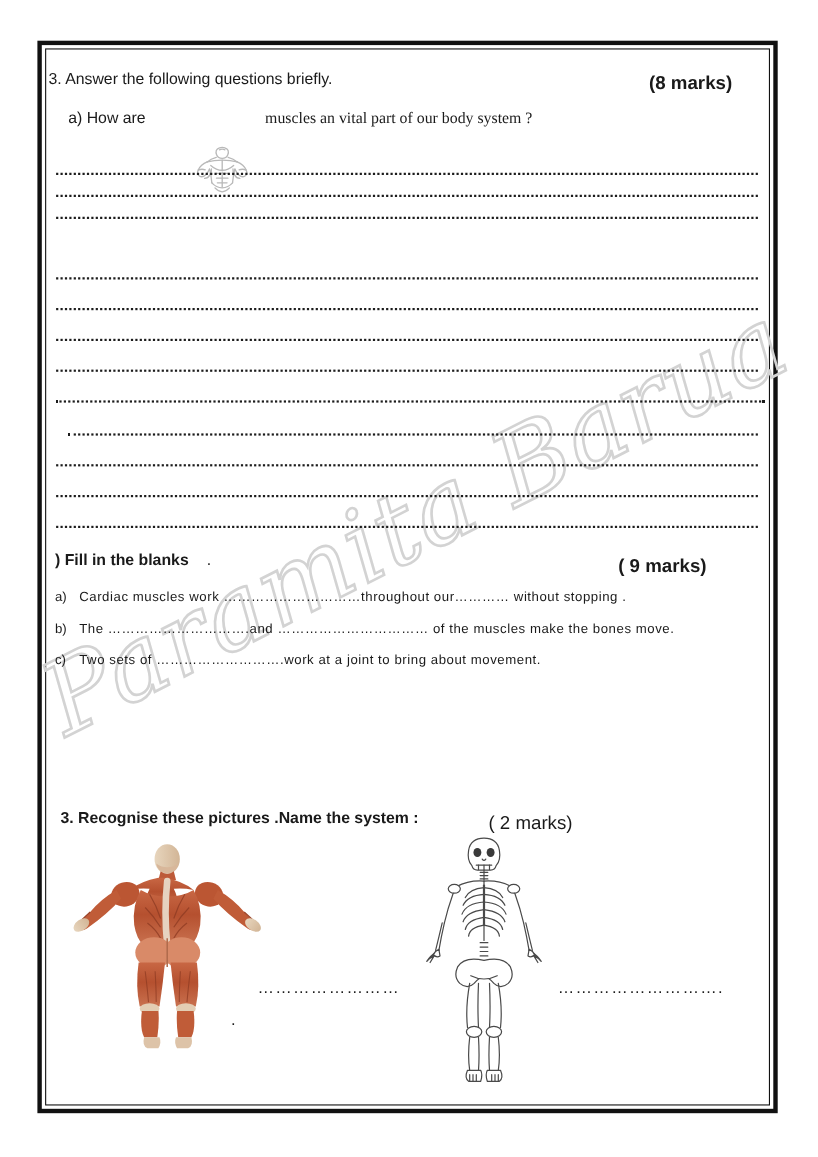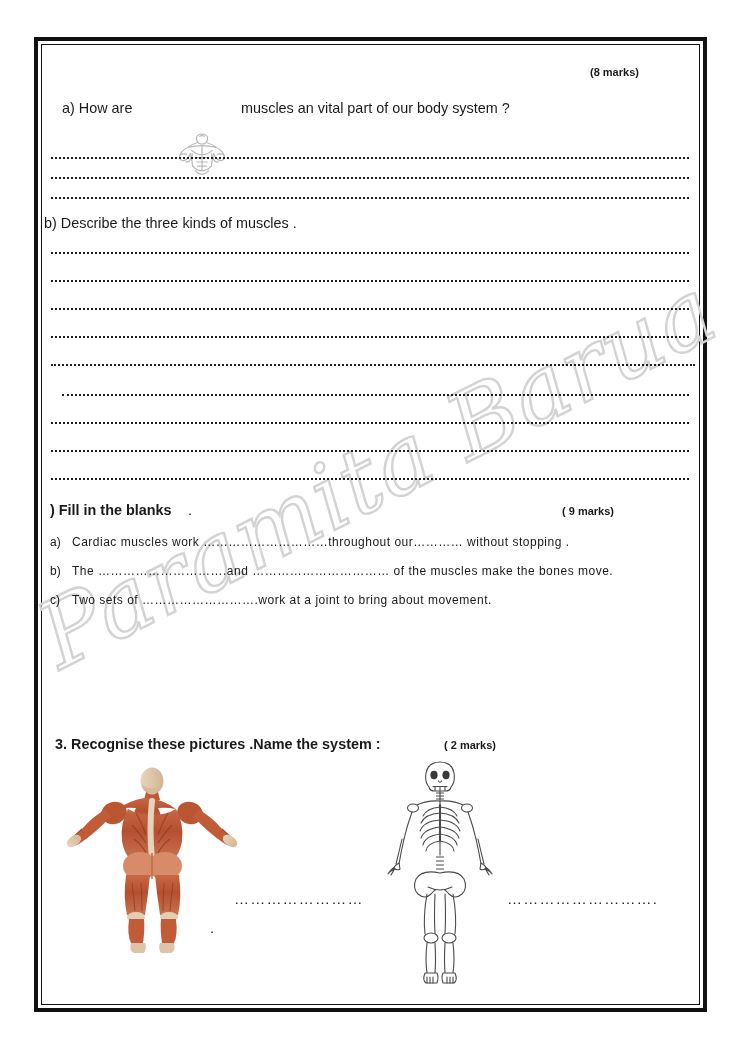--- a/index.html
+++ b/index.html
@@ -78,21 +78,21 @@
 
   .qtext {
     font-size: 14.4px;
     color: #1a1a1a;
     white-space: nowrap;
     line-height: 1.2;
   }
   .bold { font-weight: bold; }
   .marks {
     position: absolute;
-    font-size: 11px;
+    font-size: 17px;
     font-weight: bold;
     color: #1a1a1a;
     white-space: nowrap;
   }
 
   
   .dotline {
     position: absolute;
     height: 3px;
     border-bottom: 2.2px dotted #1c1c1c;
@@ -158,20 +158,21 @@
 
   <div id="watermark">
     <svg viewBox="0 0 620 260" preserveAspectRatio="none">
       <text x="0" y="215" transform="rotate(-27 0 215)">Paramita Barua</text>
     </svg>
   </div>
 
   <div id="content">
 
     <div class="row" style="top:16px;">
+      <span class="qtext">3. Answer the following questions briefly.</span>
       <span class="marks" style="left:546px; top:3px;">(8  marks)</span>
     </div>
 
     <div class="row" style="top:47px; height:54px;margin-left:18px;">
       <span class="qtext" style="position:absolute; left:0; top:6px;">a) How are</span>
 
       <span id="muscle-icon">
         <svg viewBox="0 0 56 50">
           <g fill="none" stroke="#b9b9b9" stroke-width="1.2" stroke-linejoin="round" stroke-linecap="round">
 
@@ -200,30 +201,27 @@
             <path d="M22.8 30 L33.2 30"></path>
             <path d="M23.6 34.2 L32.4 34.2"></path>
             <path d="M28 24.4 L28 38"></path>
 
             <path d="M18.6 34.2 q4 4.4 9.4 4.6 q5.4 -0.2 9.4 -4.6"></path>
             <path d="M21.4 38.8 q3.2 3.4 6.6 3.6 q3.4 -0.2 6.6 -3.6"></path>
           </g>
         </svg>
       </span>
 
-      <span class="qtext" style="position:absolute; left:179px; top:6px;">muscles an vital part of our body system ?</span>
+      <span class="qtext" style="position:absolute; left:179px; top:6px;font-family:Liberation Serif, serif;">muscles an vital part of our body system ?</span>
     </div>
 
     <div class="dotline" style="left:7px; top:107px;  width:638px;"></div>
     <div class="dotline" style="left:7px; top:127px;  width:638px;"></div>
     <div class="dotline" style="left:7px; top:147px;  width:638px;"></div>
 
-    <div class="row" style="top:167px;">
-      <span class="qtext">b) Describe the three kinds of muscles .</span>
-    </div>
 
     <div class="dotline" style="left:7px;  top:202px; width:638px;"></div>
     <div class="dotline" style="left:7px;  top:230px; width:638px;"></div>
     <div class="dotline" style="left:7px;  top:258px; width:638px;"></div>
     <div class="dotline" style="left:7px;  top:286px; width:638px;"></div>
     <div class="dotline" style="left:7px;  top:314px; width:644px;"></div>
     <div class="dotline" style="left:18px; top:344px; width:627px;"></div>
     <div class="dotline" style="left:7px;  top:372px; width:638px;"></div>
     <div class="dotline" style="left:7px;  top:400px; width:638px;"></div>
     <div class="dotline" style="left:7px;  top:428px; width:638px;"></div>
@@ -239,21 +237,21 @@
     </div>
     <div class="fib" style="left:6px; top:517px;">
       <span class="lbl">b)</span><span class="blank">The ………………………….and …………………………… of the muscles make the bones move.</span>
     </div>
     <div class="fib" style="left:6px; top:546px;">
       <span class="lbl">c)</span><span class="blank">Two sets of ……………………….work at a joint to bring about movement.</span>
     </div>
 
     <div class="row" style="top:689px;">
       <span class="qtext bold" style="position:absolute; left:11px; top:0;">3.   Recognise these pictures .Name  the   system  :</span>
-      <span class="marks" style="left:400px; top:3px; font-weight:bold;text-align:center;">( 2  marks)</span>
+      <span class="marks" style="left:400px; top:3px; font-weight:normal;text-align:center;">( 2  marks)</span>
     </div>
 
     <div id="muscular-figure">
       <svg viewBox="0 0 180 190">
         <defs>
           <linearGradient id="mus" x1="0" y1="0" x2="0" y2="1">
             <stop offset="0%" stop-color="#c86744"></stop>
             <stop offset="45%" stop-color="#b5502f"></stop>
             <stop offset="100%" stop-color="#c9714f"></stop>
           </linearGradient>

